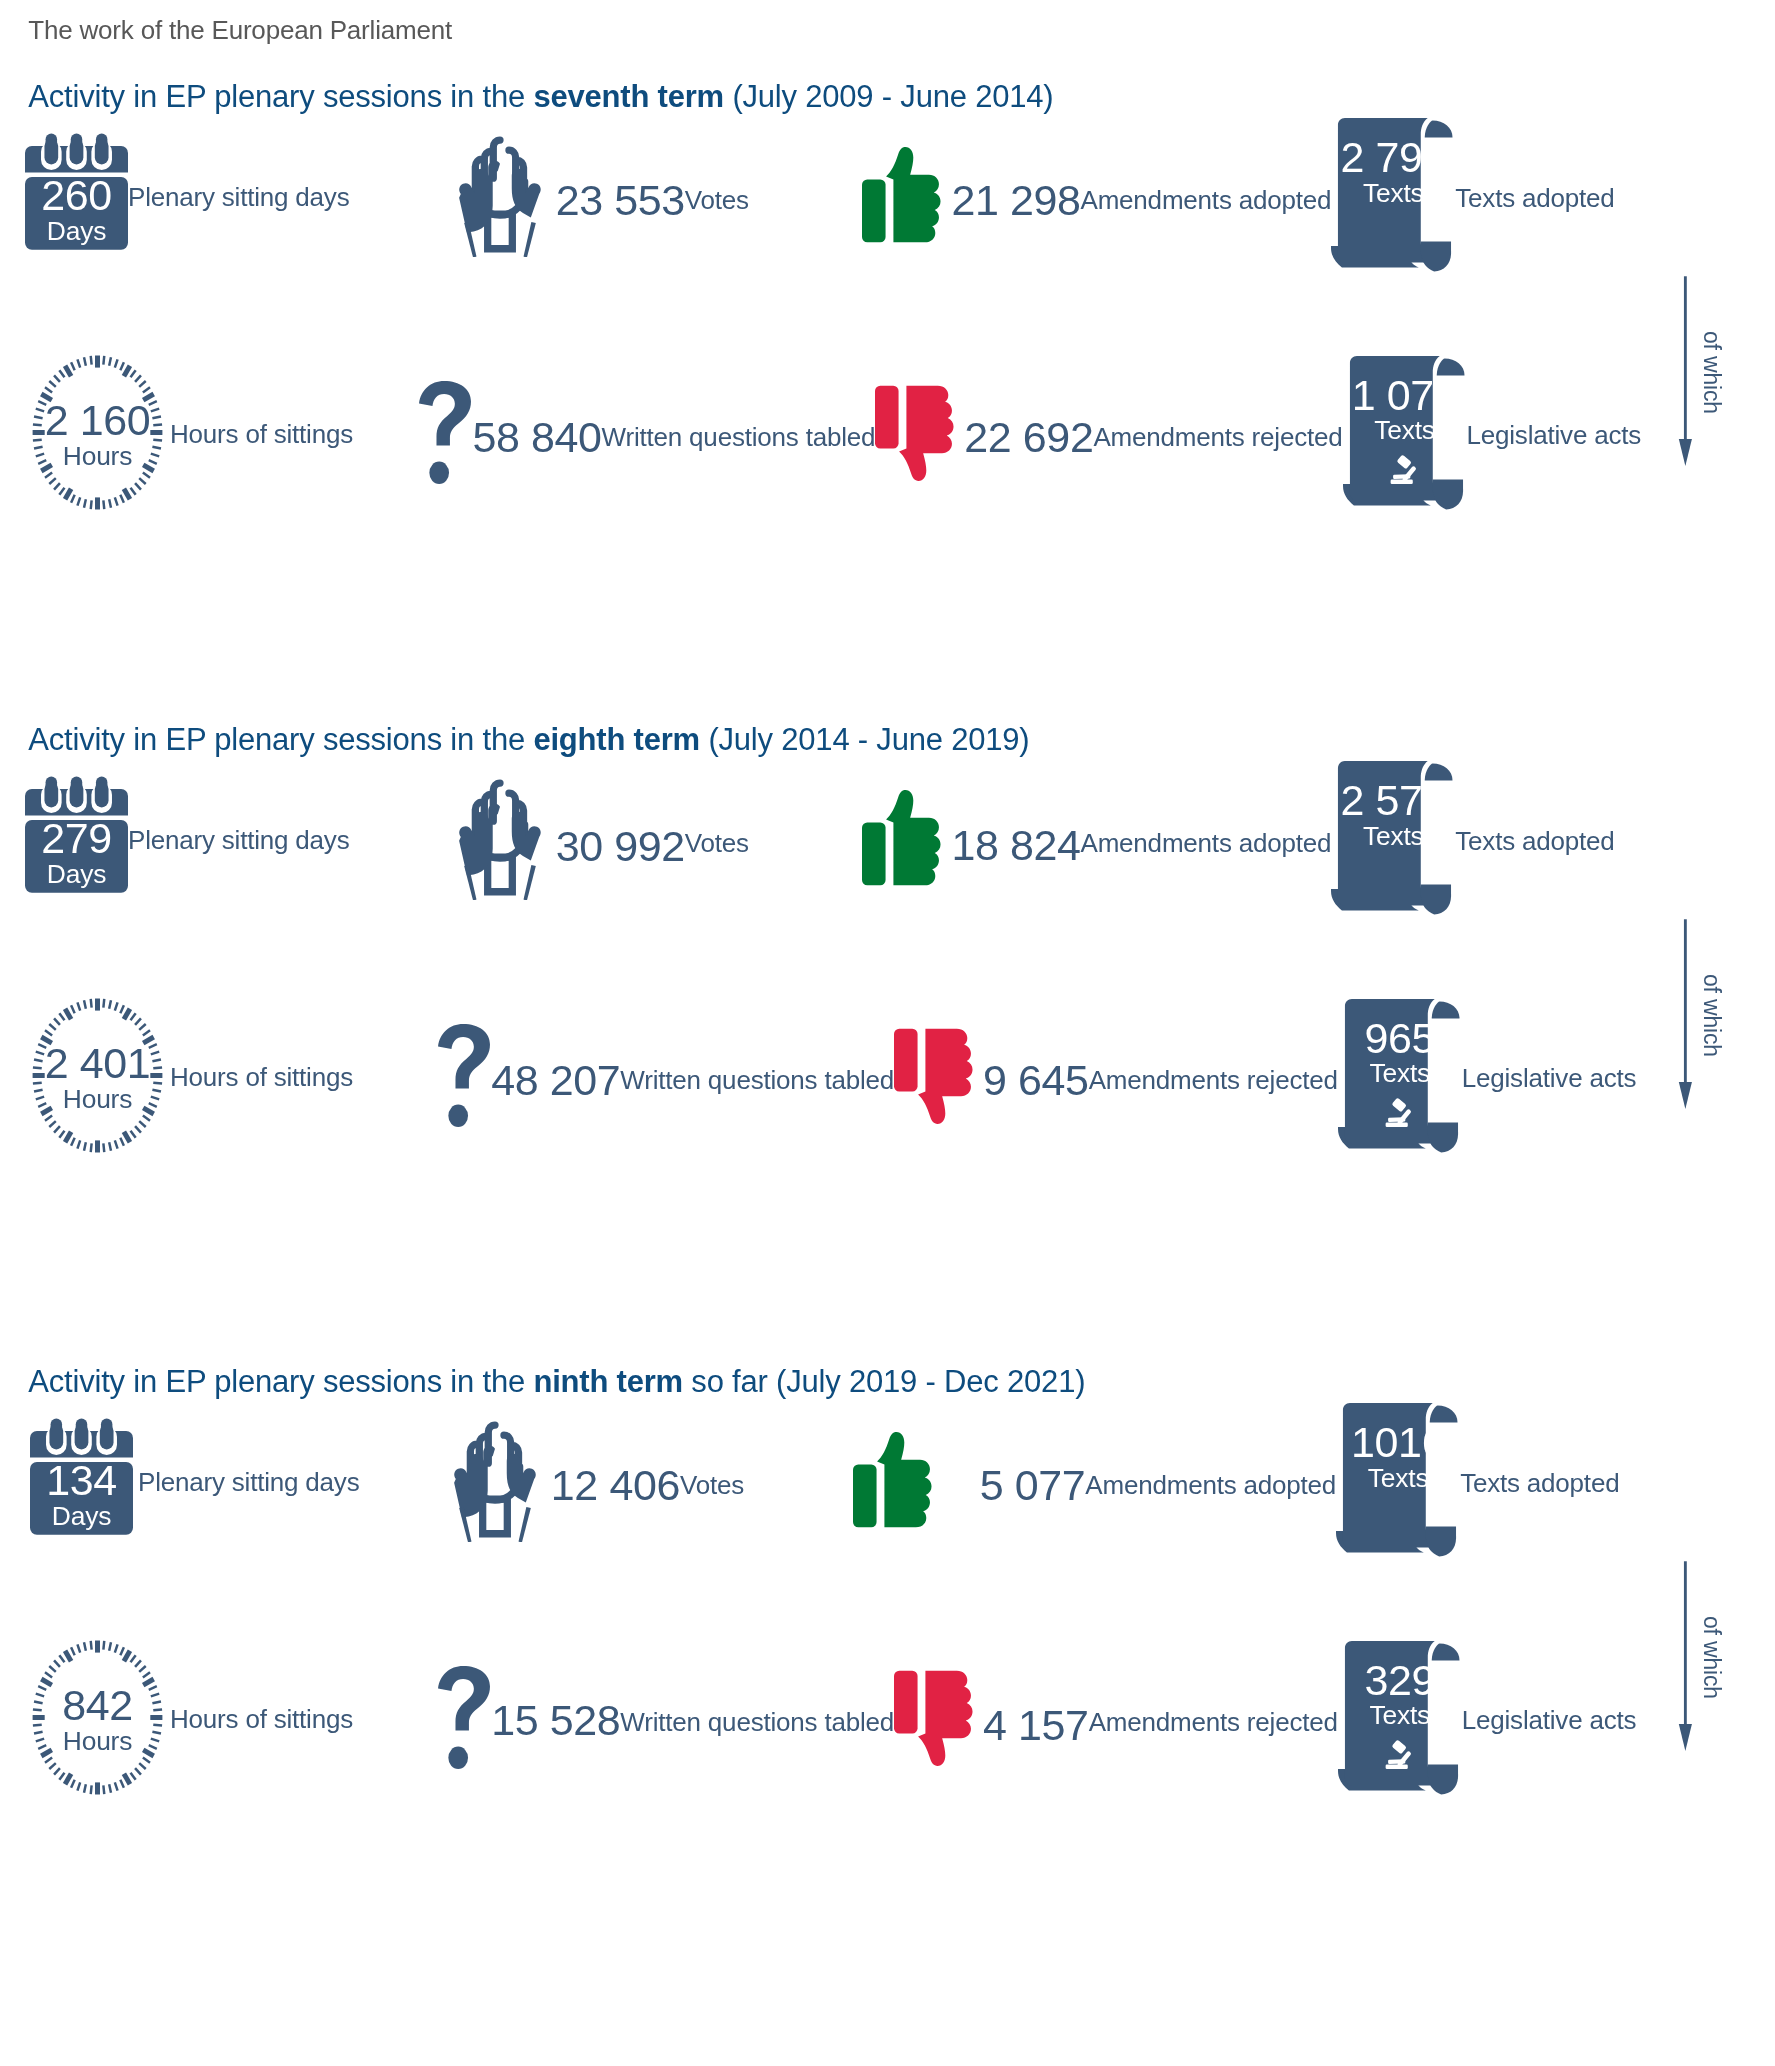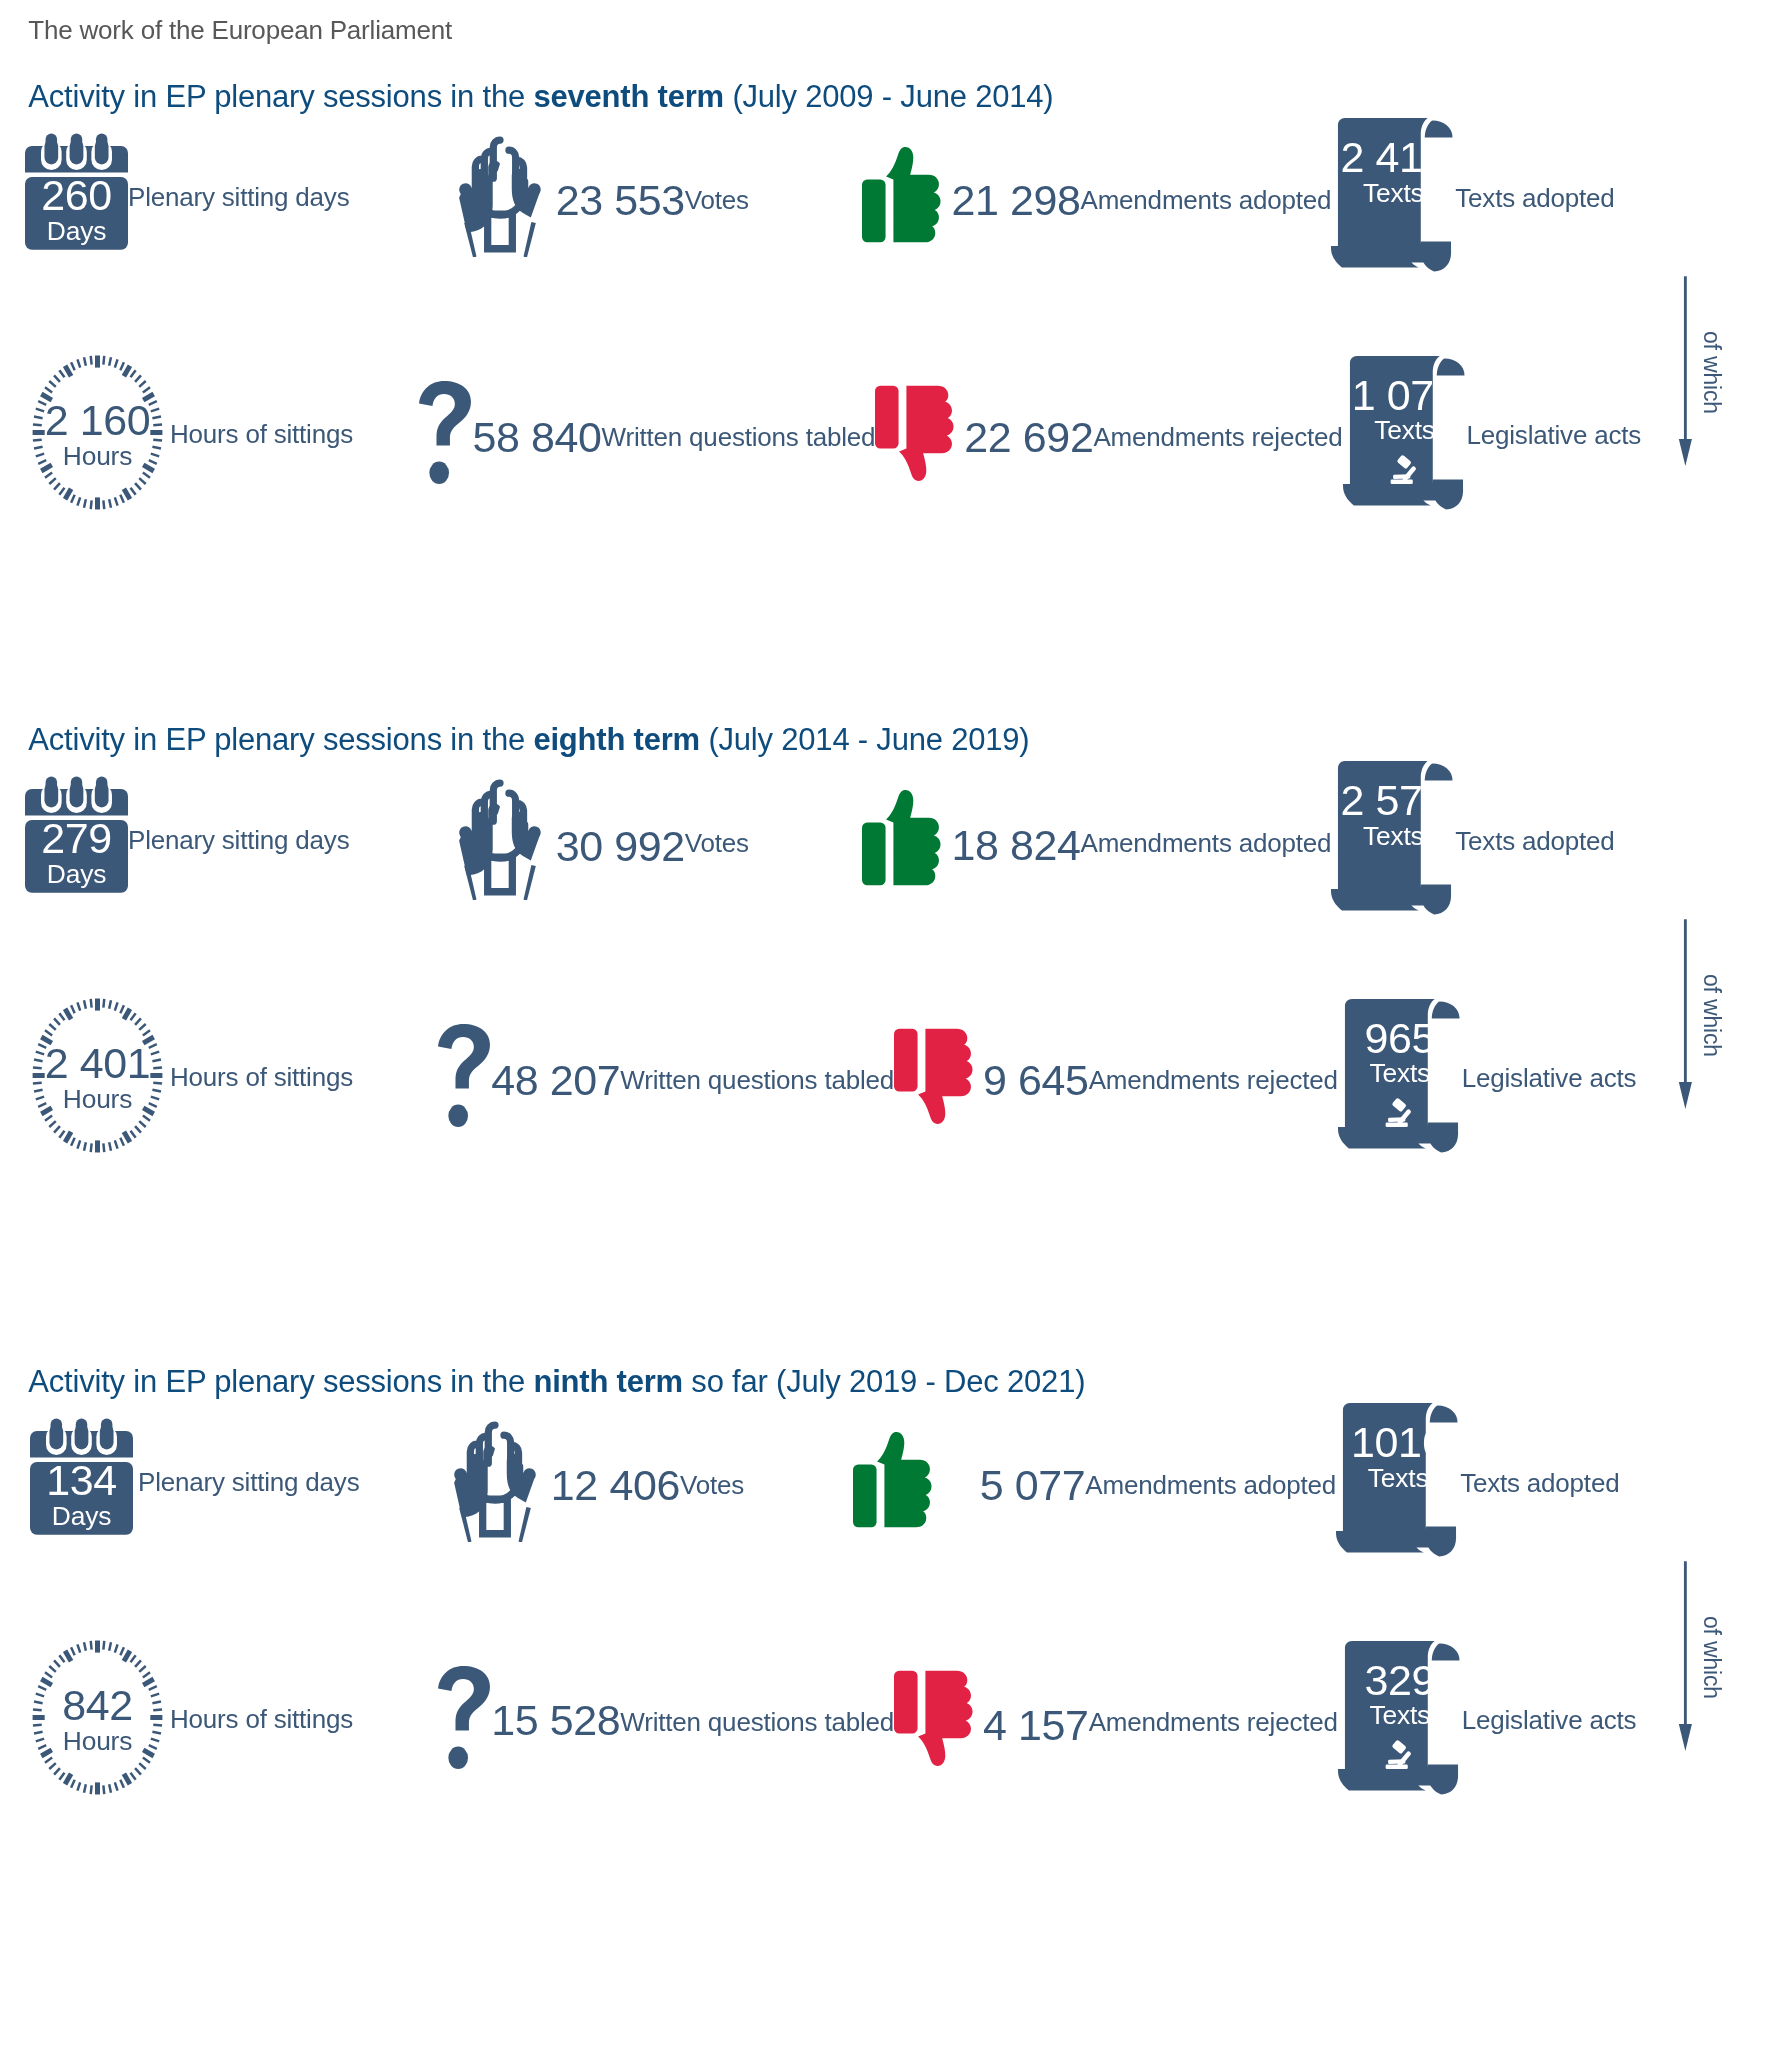--- a/index.html
+++ b/index.html
@@ -182,21 +182,21 @@
                 <svg viewBox="0 0 250 310" width="124" height="154">
     <g fill="#3C5878">
       <path d="M0 258h155v10c0 16 8 28 22 33H22C9 291 0 278 0 262z"></path>
       <path d="M28 0h167c-10 8-14 20-14 34v215c0 22 10 36 27 42H28c-8 0-14-6-14-14V14C14 6 20 0 28 0z"></path>
       <path d="M205 5c22 0 40 14 40 34h-56c0-20 12-34 16-34z"></path>
       <path d="M181 249v18c0 22 10 36 27 42 20 0 34-16 34-36v-24z"></path>
     </g>
   </svg>
               </span>
               <div class="inner" style="top: 18px;">
-                <div class="n">2 410</div>
+                <div class="n">2 790</div>
                 <div class="u">Texts</div>
               </div>
             </div>
             <div class="cap" style="margin-top: 5.8px;">Texts adopted</div>
           </div>
         </div>
         <div class="grid" style="position: absolute; left: 0px; right: 14px; top: 271px;">
           <div class="cell">
             <div class="icon-wrap" style="width: 145px; height: 165px;">
               <span>

